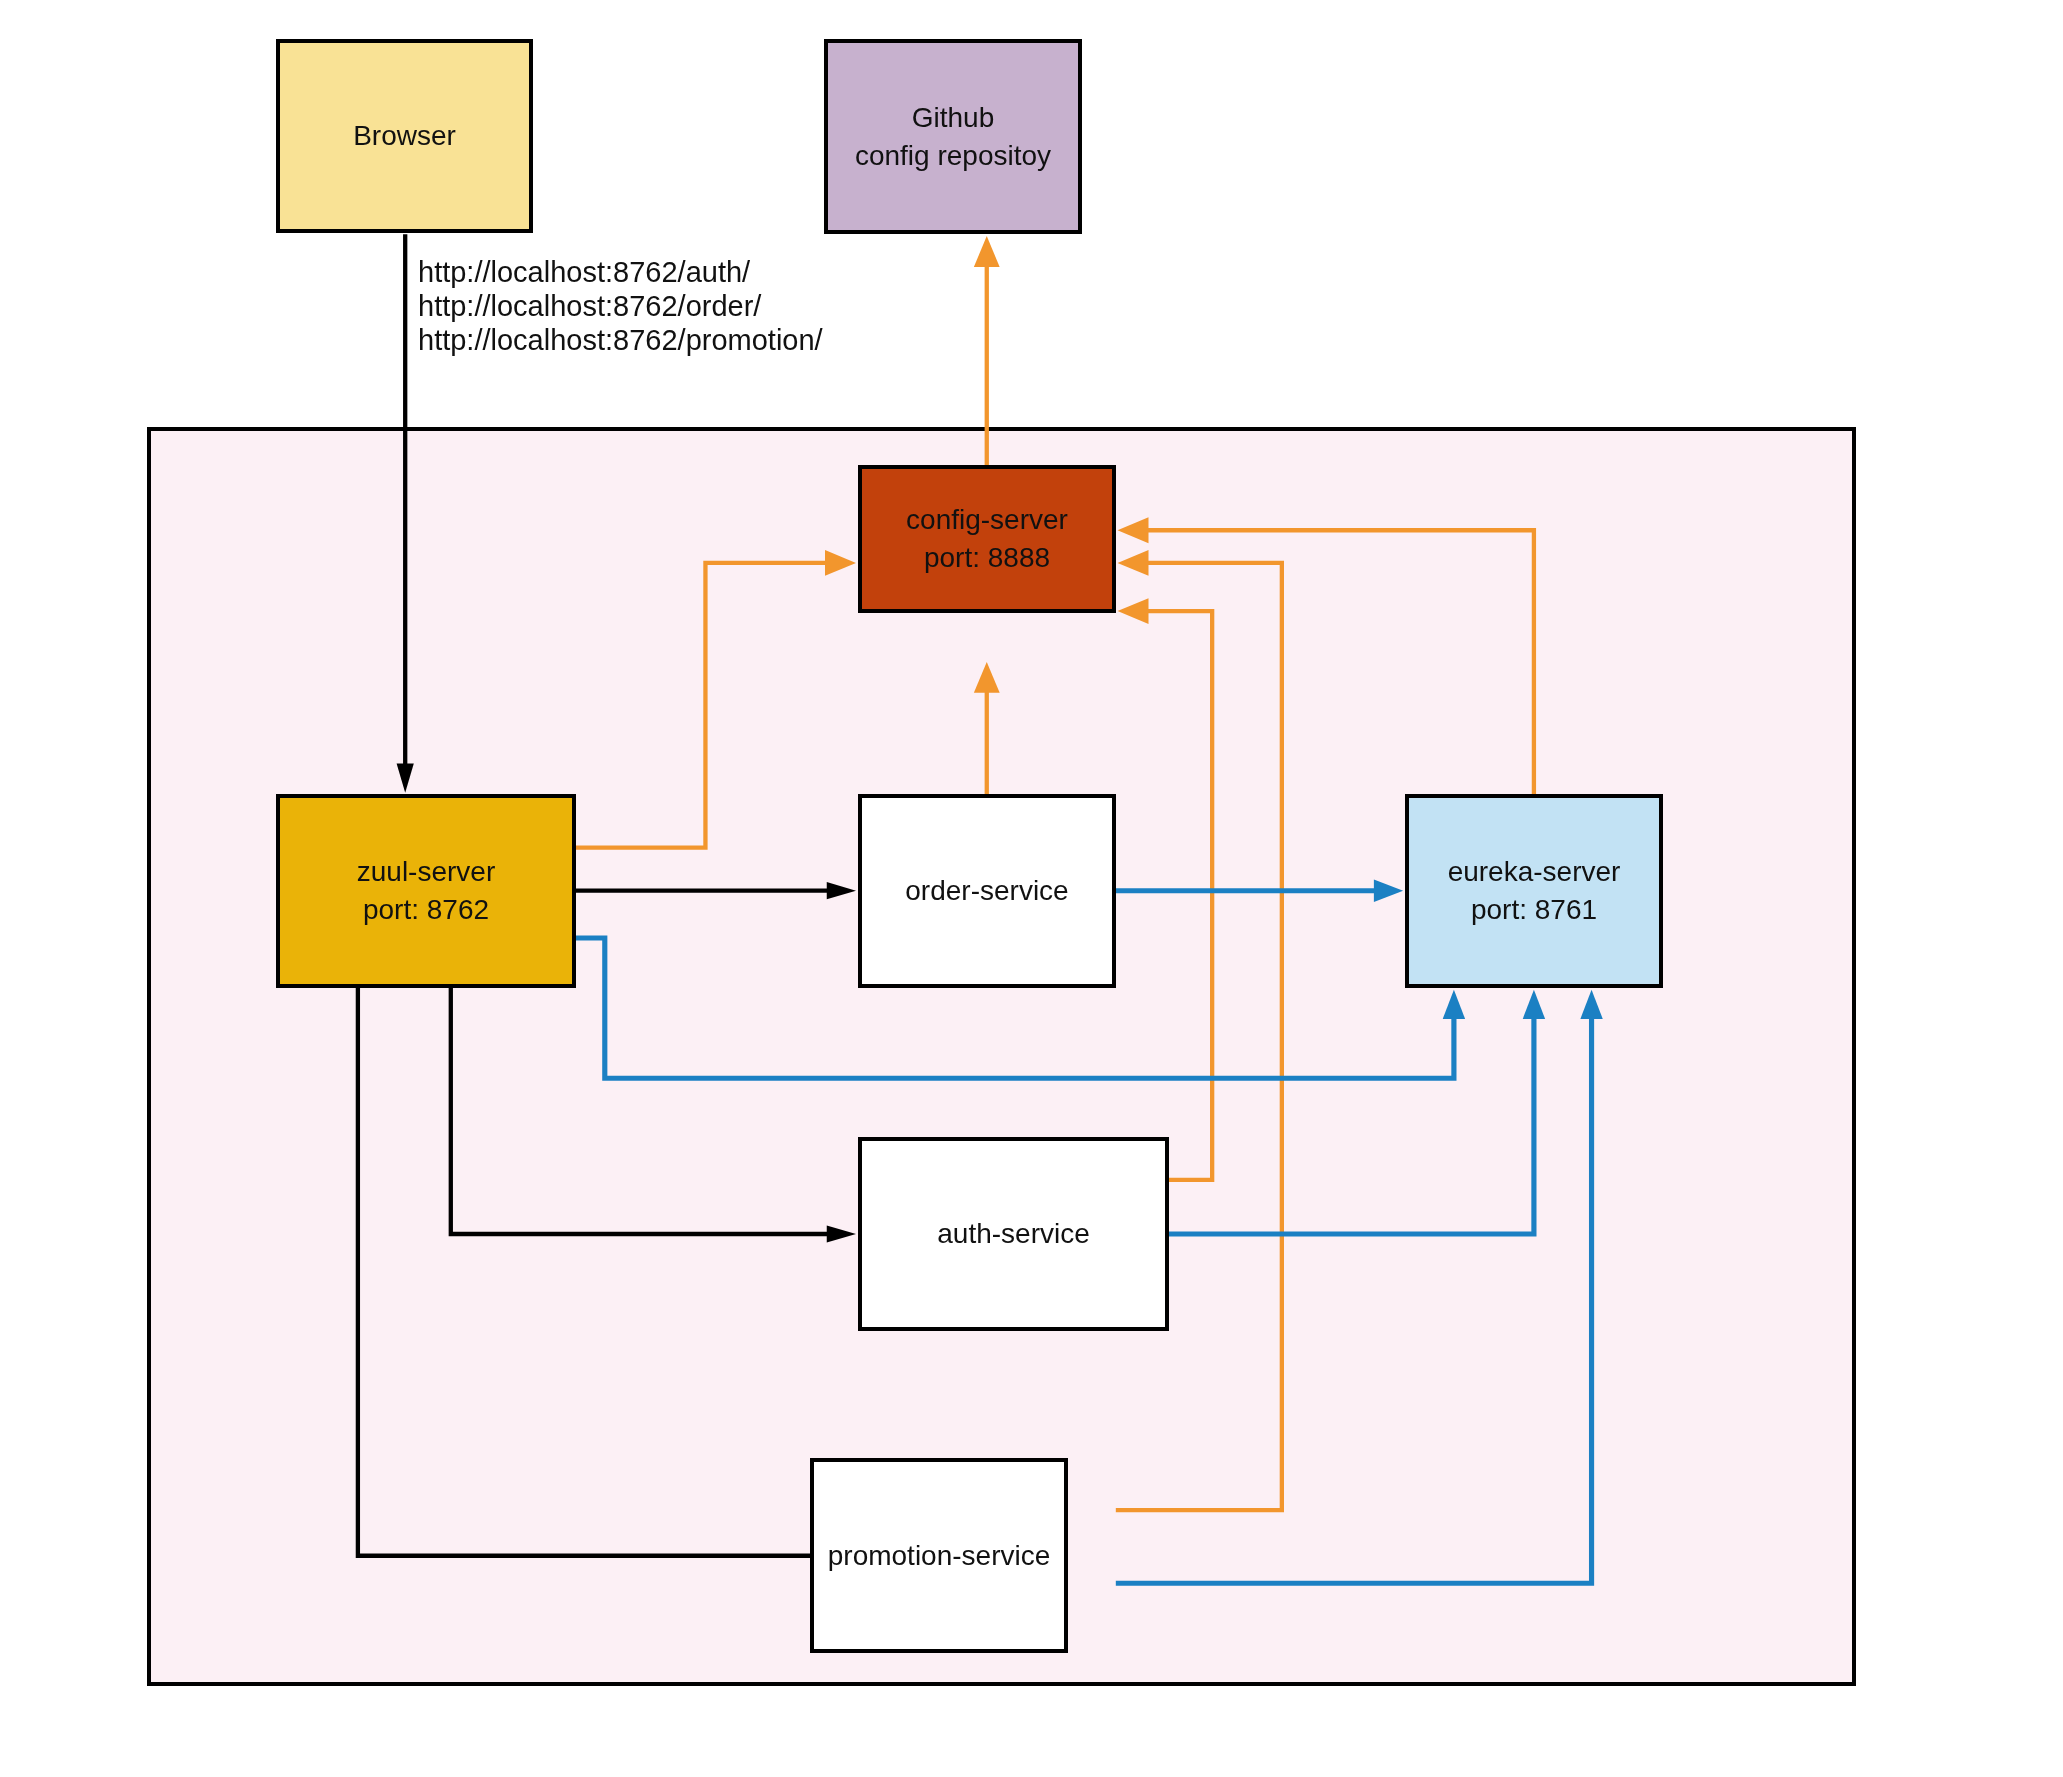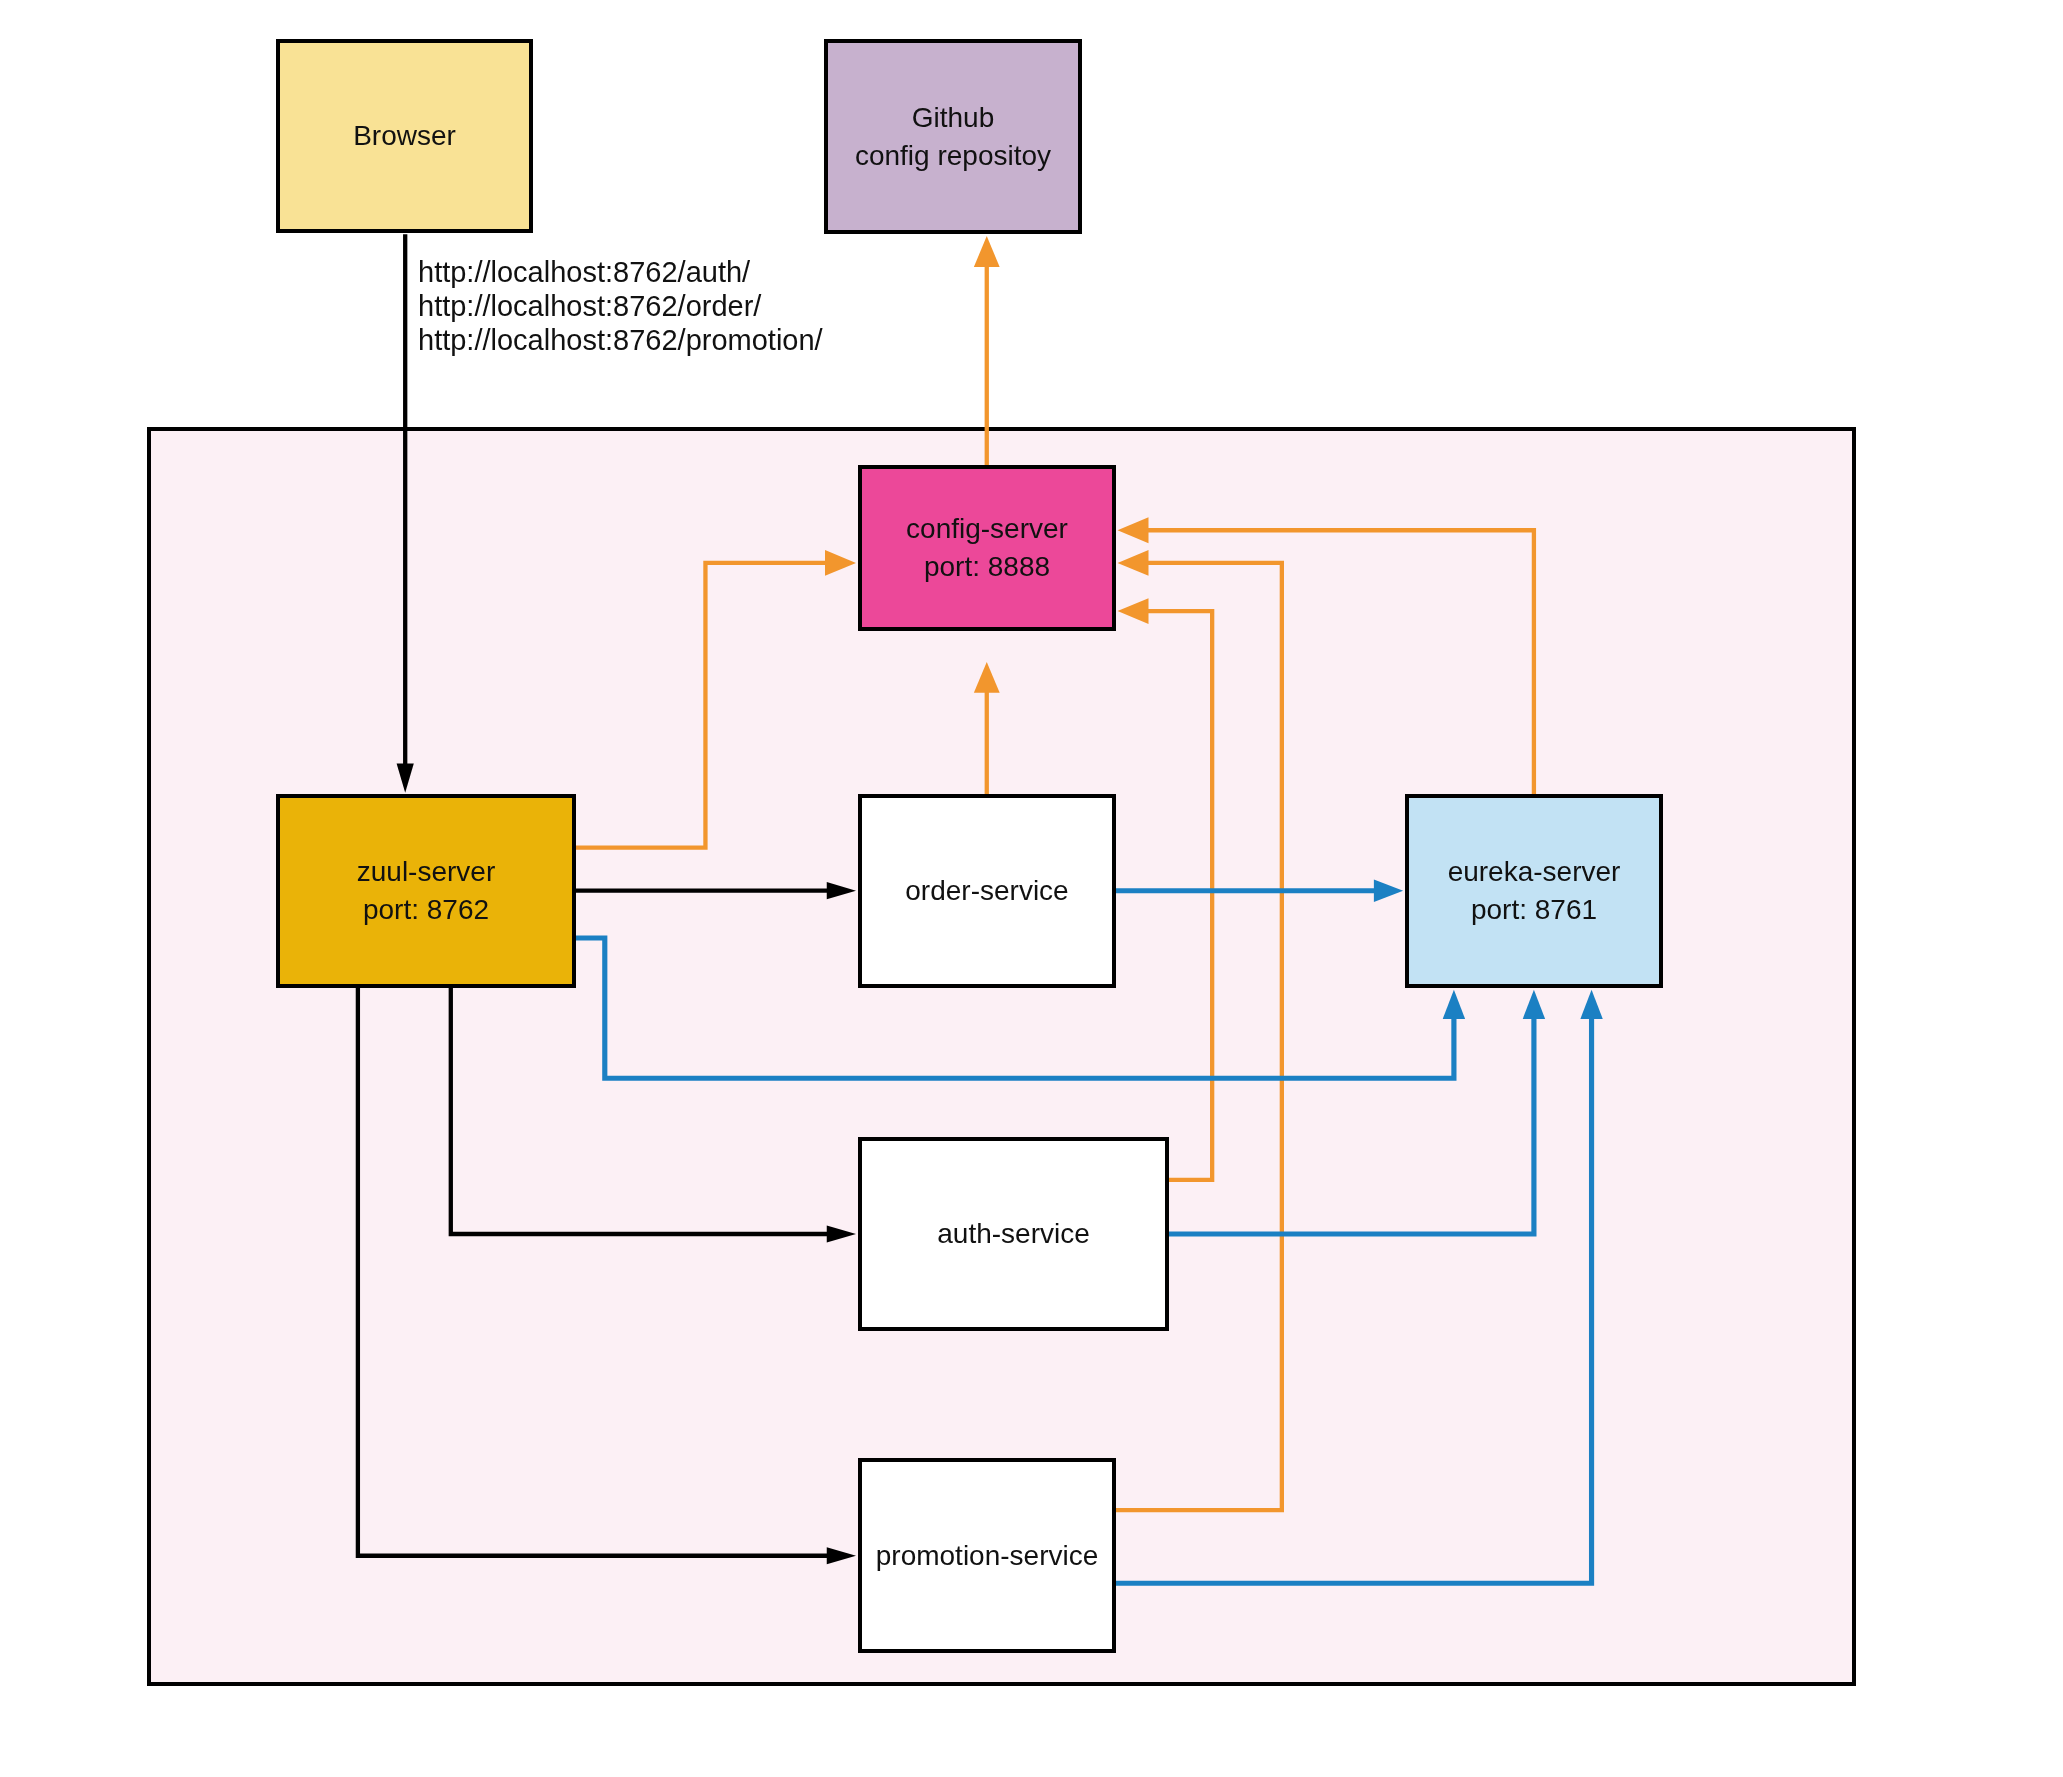--- a/index.html
+++ b/index.html
@@ -87,39 +87,39 @@
       </g>
     </svg>
   <div id="nodes-layer">
       <div class="node" style="left: 276px; top: 39px; width: 257px; height: 194px; background: rgb(249, 226, 149); align-items: center;">
         <span class="node-label">Browser</span>
       </div>
       <div class="node" style="left: 824px; top: 39px; width: 258px; height: 195px; background: rgb(199, 177, 206);">
         <span class="node-label">Github
 config repositoy</span>
       </div>
-      <div class="node" style="left: 858px; top: 465px; width: 258px; height: 166px; background: #ec4899;">
+      <div class="node" style="left: 858px; top: 465px; width: 258px; height: 148px; background: #c2410c;">
         <span class="node-label">config-server
 port: 8888</span>
       </div>
       <div class="node" style="left: 276px; top: 794px; width: 300px; height: 194px; background: #eab308;">
         <span class="node-label">zuul-server
 port: 8762</span>
       </div>
       <div class="node" style="left: 858px; top: 794px; width: 258px; height: 194px; background: rgb(255, 255, 255); justify-content: center;">
         <span class="node-label">order-service</span>
       </div>
       <div class="node" style="left: 1405px; top: 794px; width: 258px; height: 194px; background: rgb(194, 226, 244);">
         <span class="node-label">eureka-server
 port: 8761</span>
       </div>
       <div class="node" style="left: 858px; top: 1137px; width: 311px; height: 194px; background: rgb(255, 255, 255);">
         <span class="node-label">auth-service</span>
       </div>
-      <div class="node" style="left: 858px; top: 1458px; width: 258px; height: 195px; background: rgb(255, 255, 255);">
+      <div class="node" style="left: 810px; top: 1458px; width: 258px; height: 195px; background: rgb(255, 255, 255);">
         <span class="node-label">promotion-service</span>
       </div>
     </div>
   <div id="annotation" style="left: 418px; top: 255px;">
     <div>http://localhost:8762/auth/</div>
     <div>http://localhost:8762/order/</div>
     <div>http://localhost:8762/promotion/</div>
   </div>
 </div>
 

